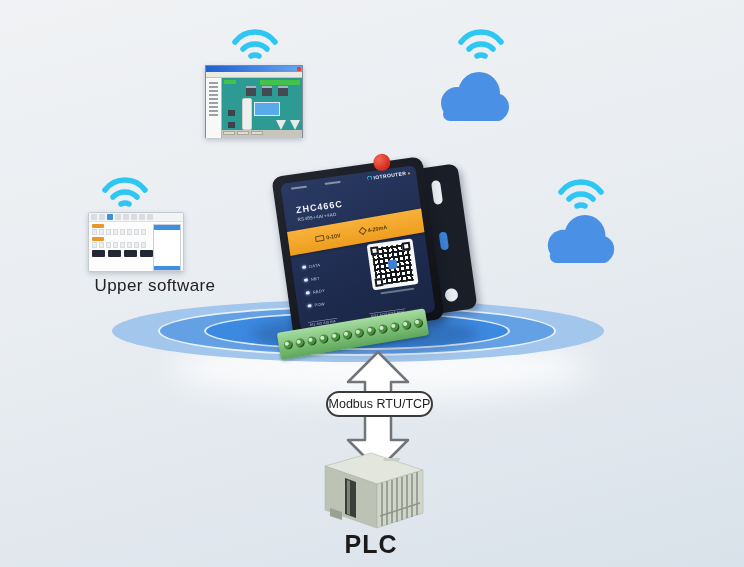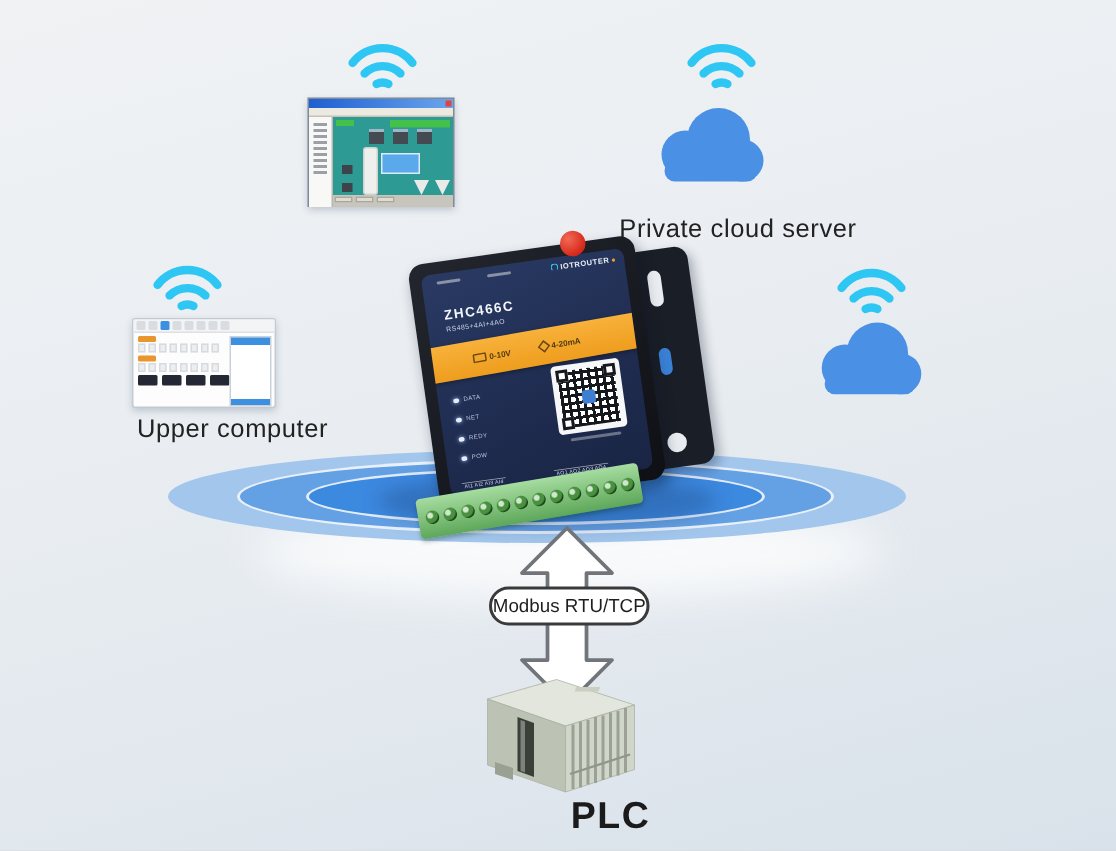--- a/index.html
+++ b/index.html
@@ -347,17 +347,16 @@
         <i></i>
         <i></i>
         <i></i>
         <i></i>
         <i></i>
         <i></i>
         <i></i>
       </div>
   </div>
 
-  <div class="node-label" style="left:492px;top:143px;">Private cloud server</div>
-  <div class="node-label" style="left:155px;top:276px;">Upper computer</div>
-  <div class="node-label plc-label" style="left:371px;top:530px;margin-left:36px;">PLC</div>
+  <div class="node-label" style="left:155px;top:276px;">Upper software</div>
+  <div class="node-label plc-label" style="left:371px;top:530px;">PLC</div>
 
 </div>
 
 </body></html>

